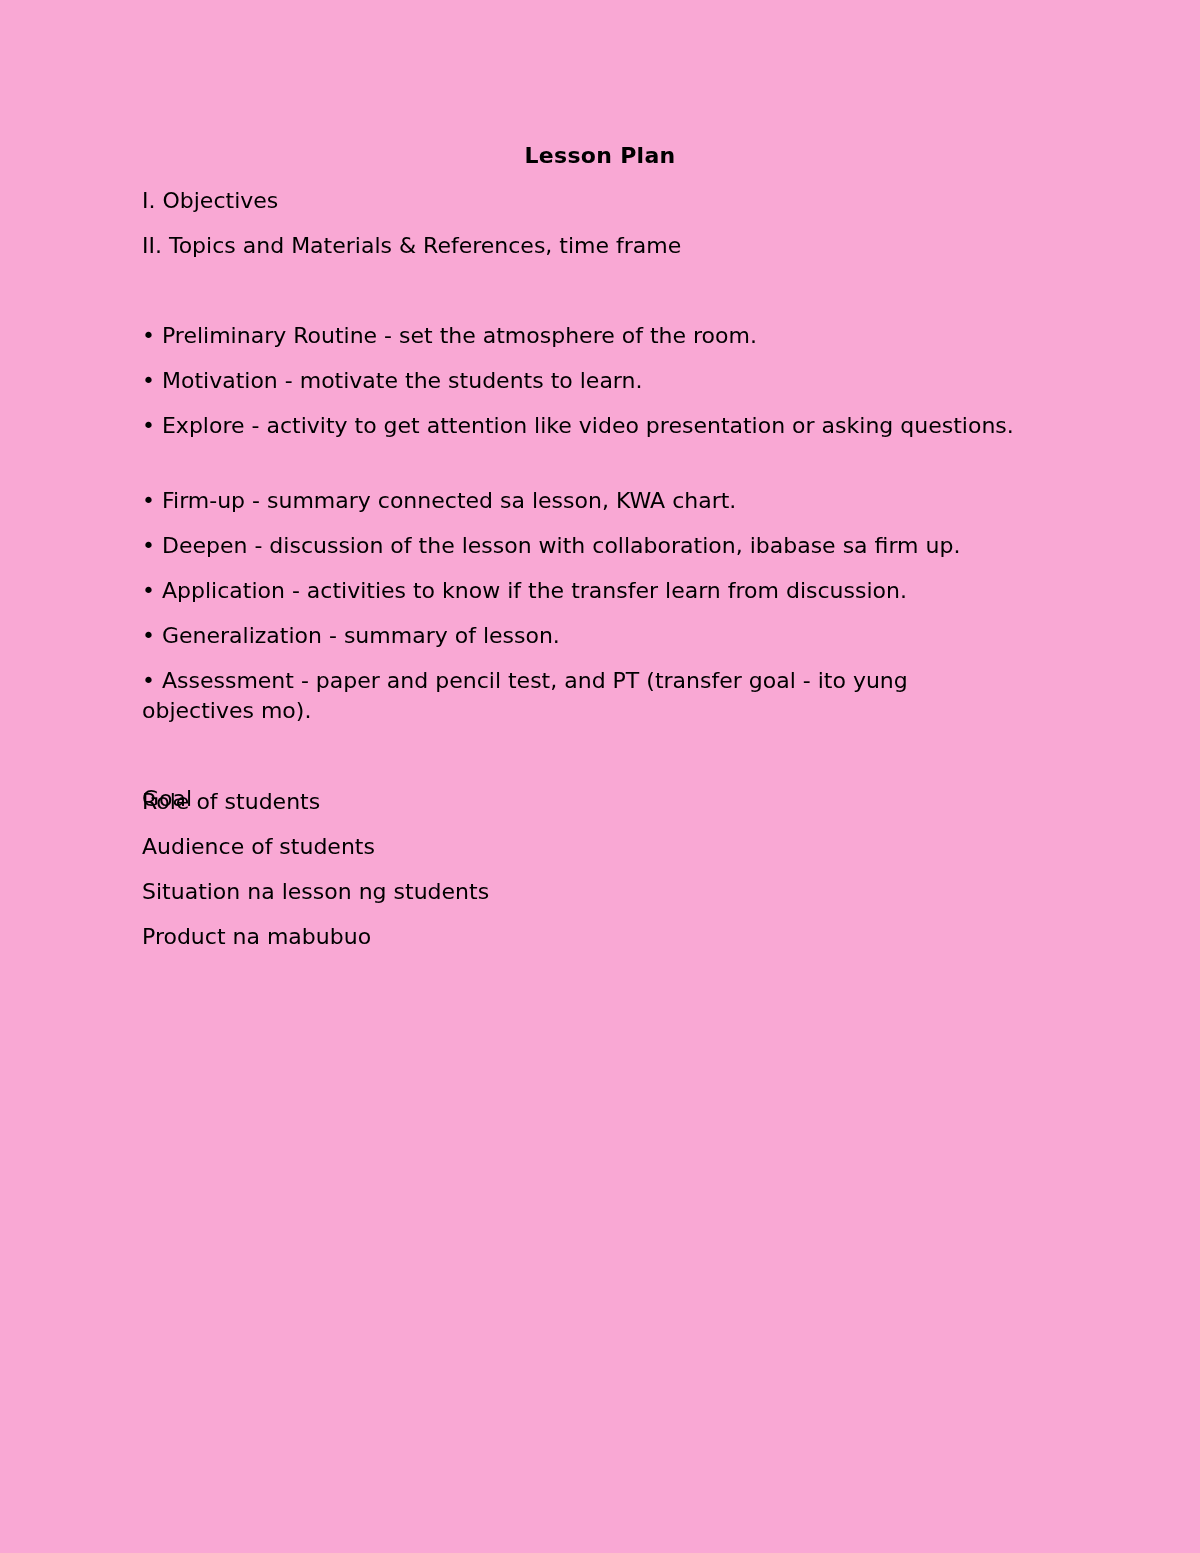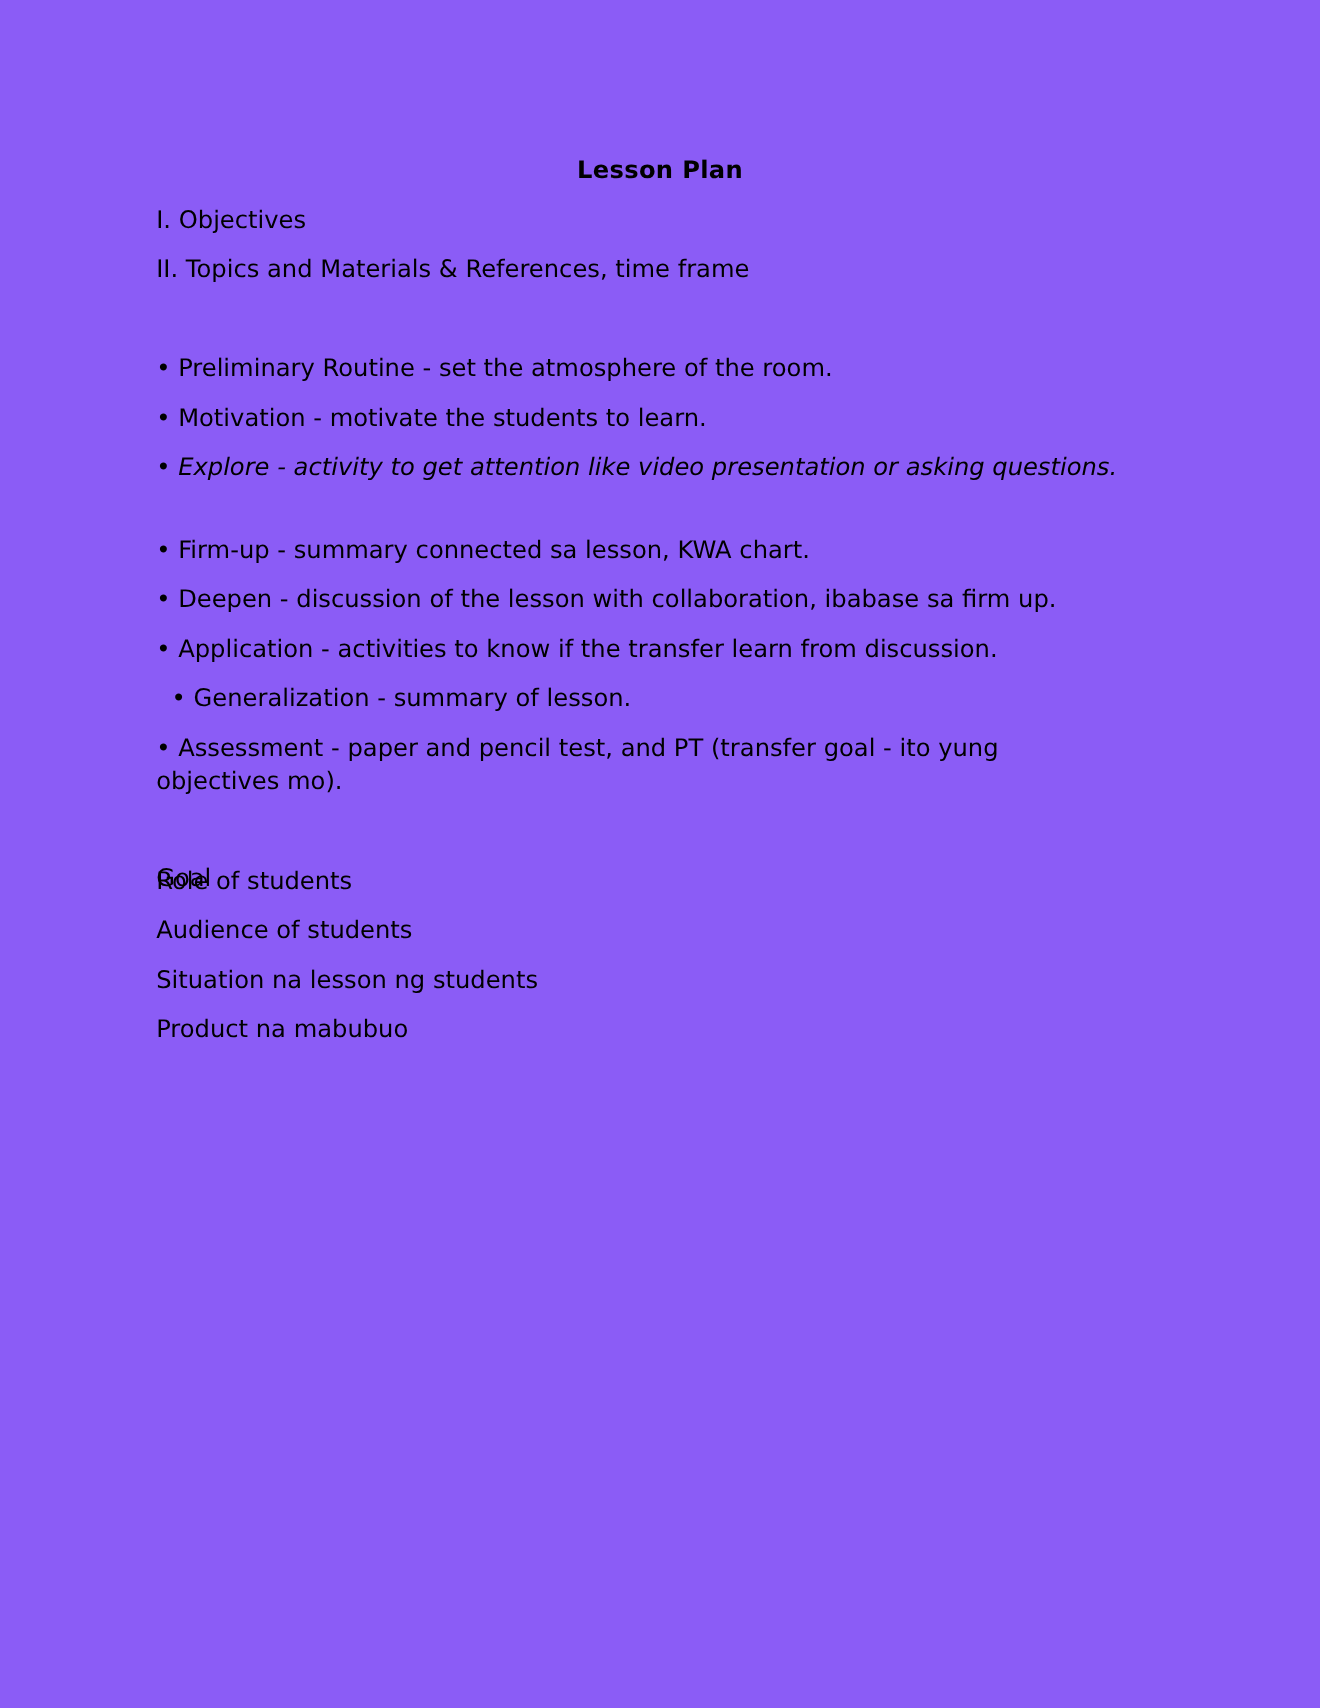--- a/index.html
+++ b/index.html
@@ -13,21 +13,21 @@
       position: relative;
       overflow: hidden;
       font-family: "DejaVu Sans", sans-serif;
       color: #000000;
     }
     .page {
       position: absolute;
       left: 0; top: 0;
       width: 1200px;
       height: 1553px;
-      background: #8b5cf6;
+      background: #f9a8d4;
     }
     .title {
       position: absolute;
       left: 0;
       width: 1200px;
       top: 141px;
       text-align: center;
       font-weight: bold;
       font-size: 22px;
       line-height: 30px;
@@ -46,25 +46,25 @@
 <body>
 
 <div class="page">
   <div class="title">Lesson Plan</div>
 
   <div class="para" style="top:186px;">I. Objectives</div>
   <div class="para" style="top:231px;">II. Topics and Materials &amp; References, time frame</div>
 
   <div class="para" style="top:321px;">• Preliminary Routine - set the atmosphere of the room.</div>
   <div class="para" style="top:366px;">• Motivation - motivate the students to learn.</div>
-  <div class="para" style="top:411px;font-style:italic;">• Explore - activity to get attention like video presentation or asking questions.</div>
+  <div class="para" style="top:411px;">• Explore - activity to get attention like video presentation or asking questions.</div>
   <div class="para" style="top:486px;">• Firm-up - summary connected sa lesson, KWA chart.</div>
   <div class="para" style="top:531px;">• Deepen - discussion of the lesson with collaboration, ibabase sa firm up.</div>
   <div class="para" style="top:576px;">• Application - activities to know if the transfer learn from discussion.</div>
-  <div class="para" style="top:621px;margin-left:14px;">• Generalization - summary of lesson.</div>
+  <div class="para" style="top:621px;">• Generalization - summary of lesson.</div>
   <div class="para" style="top:666px;">• Assessment - paper and pencil test, and PT (transfer goal - ito yung objectives mo).</div>
 
   <div class="para" style="top:784px;">Goal</div>
   <div class="para" style="top:787px;">Role of students</div>
   <div class="para" style="top:832px;">Audience of students</div>
   <div class="para" style="top:877px;">Situation na lesson ng students</div>
   <div class="para" style="top:922px;">Product na mabubuo</div>
 </div>
 
 </body></html>

